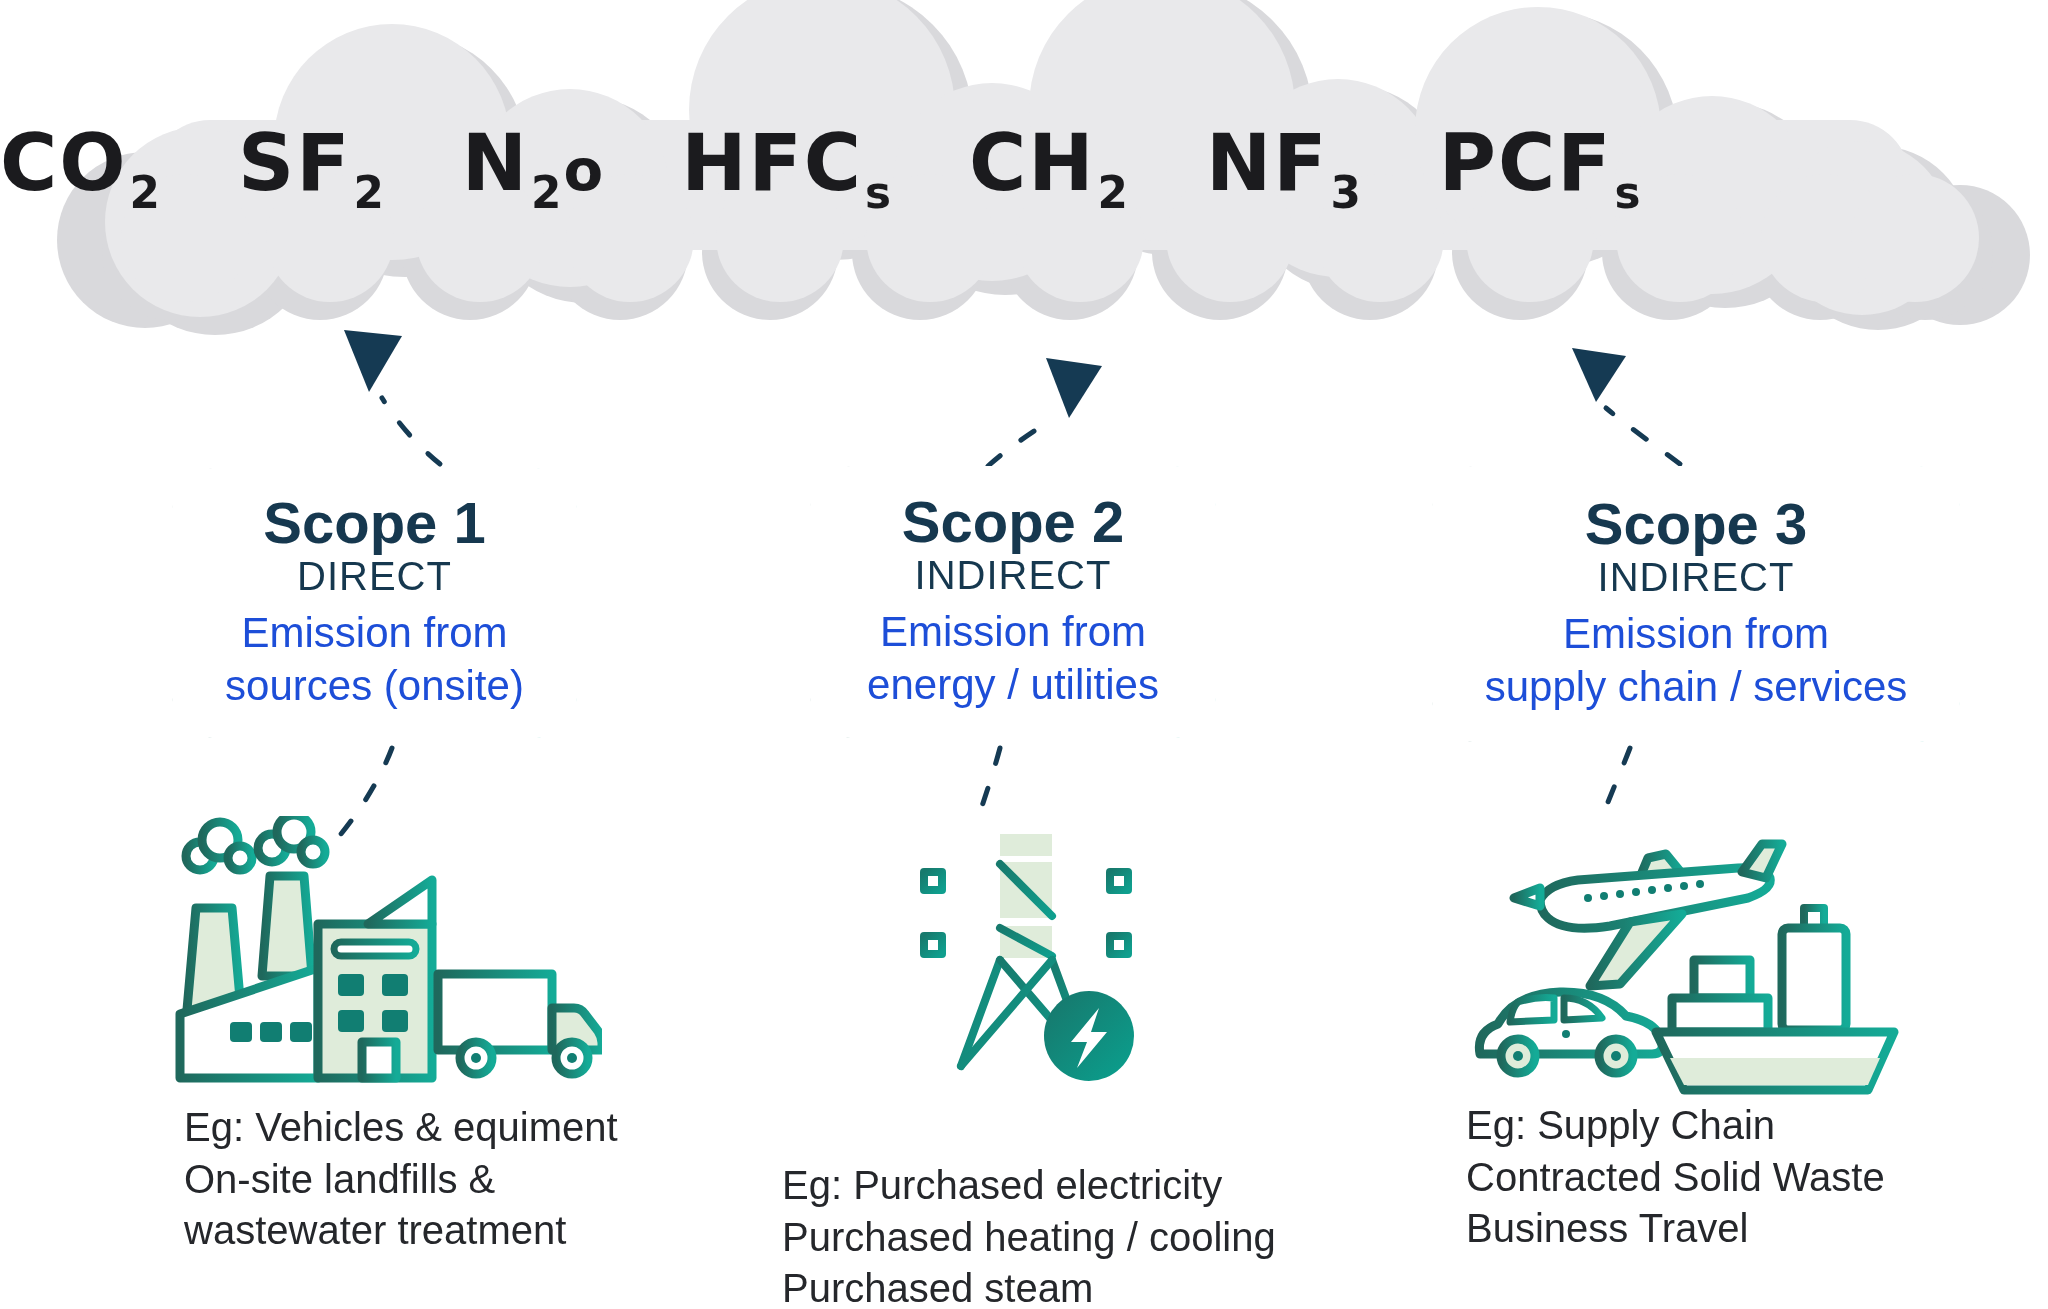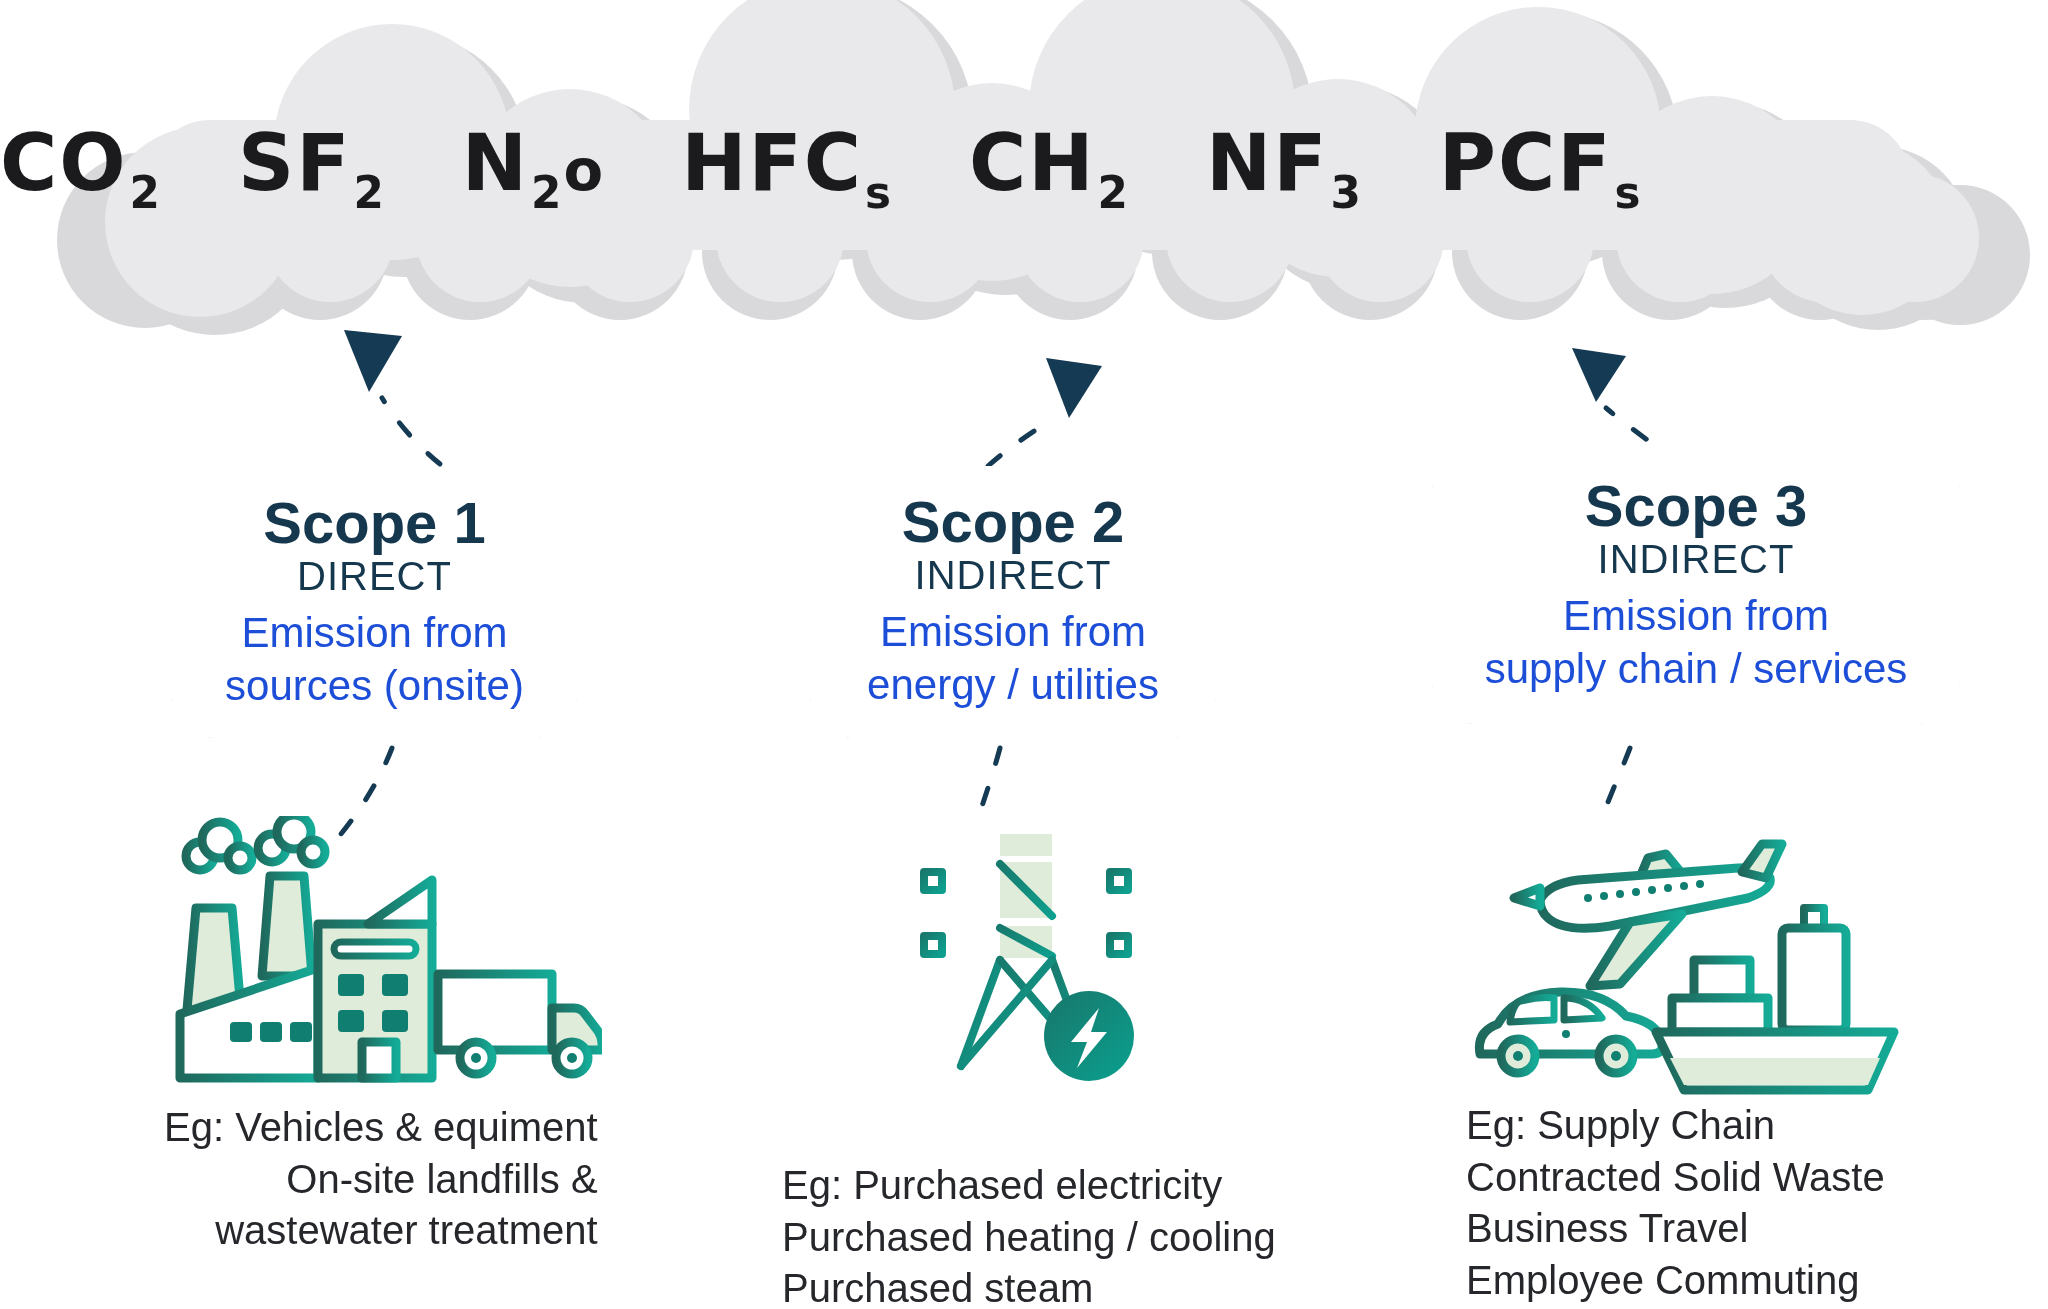--- a/index.html
+++ b/index.html
@@ -143,21 +143,21 @@
     <div class="scope-inner">
       <div class="scope-title">Scope 2</div>
       <div class="scope-category">INDIRECT</div>
       <div class="scope-desc-wrap">
         <div class="scope-desc-line">Emission from</div>
         <div class="scope-desc-line">energy / utilities</div>
       </div>
     </div>
   </div>
 
-  <div class="scope-box" style="left:1432px; top:448px; width:528px; height:276px;">
+  <div class="scope-box" style="left:1432px; top:466px; width:528px; height:276px;">
     <div class="scope-inner">
       <div class="scope-title">Scope 3</div>
       <div class="scope-category">INDIRECT</div>
       <div class="scope-desc-wrap">
         <div class="scope-desc-line">Emission from</div>
         <div class="scope-desc-line">supply chain / services</div>
       </div>
     </div>
   </div>
 
@@ -298,32 +298,31 @@
         <circle cx="182" cy="54" r="4"></circle>
         <circle cx="198" cy="52" r="4"></circle>
       <circle cx="214" cy="50" r="4"></circle>
         <circle cx="230" cy="48" r="4"></circle>
       <circle cx="48" cy="220" r="5"></circle>
         <circle cx="146" cy="220" r="5"></circle>
       <circle cx="96" cy="198" r="4"></circle>
     </g>
   </svg>
 
-  <div class="eg-block" style="left:164px; top:1102px;text-align:right;">
+  <div class="eg-block" style="left:184px; top:1102px;">
     <div class="eg-line">Eg: Vehicles &amp; equiment</div>
     <div class="eg-line">On-site landfills &amp;</div>
     <div class="eg-line">wastewater treatment</div>
   </div>
 
   <div class="eg-block" style="left:782px; top:1160px;">
     <div class="eg-line">Eg: Purchased electricity</div>
     <div class="eg-line">Purchased heating / cooling</div>
     <div class="eg-line">Purchased steam</div>
   </div>
 
   <div class="eg-block" style="left:1466px; top:1100px;">
     <div class="eg-line">Eg: Supply Chain</div>
     <div class="eg-line">Contracted Solid Waste</div>
     <div class="eg-line">Business Travel</div>
-    <div class="eg-line">Employee Commuting</div>
   </div>
 
 </div>
 
 </body></html>

